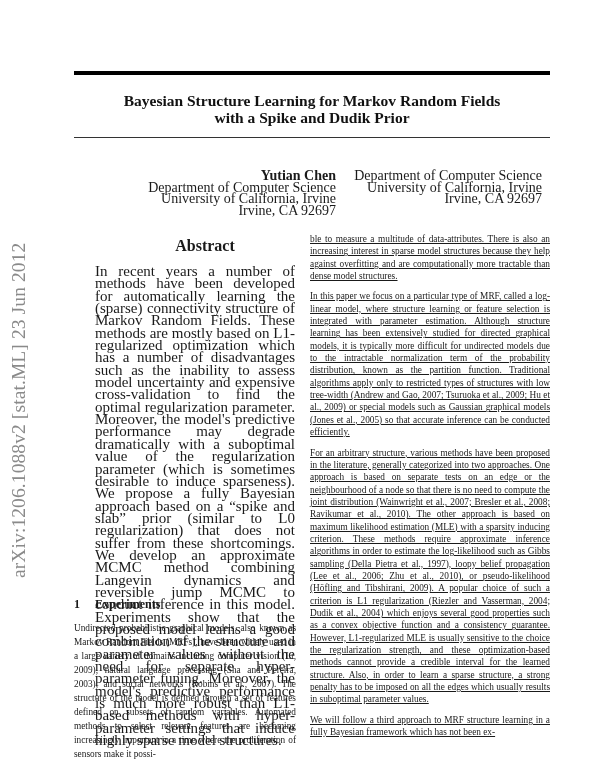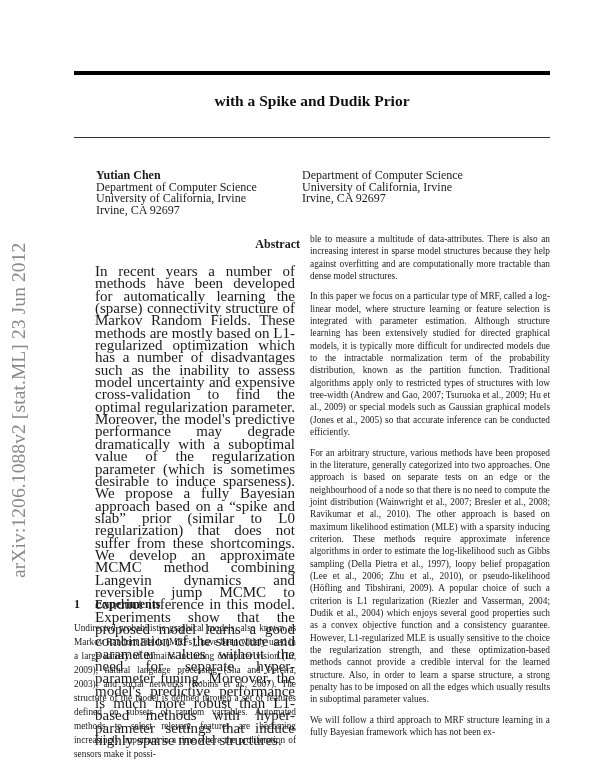--- a/index.html
+++ b/index.html
@@ -12,51 +12,52 @@
       transform-origin: 0 0; transform: rotate(-90deg);
       font-family: "Liberation Serif", serif; font-size: 19.5px; color: #8a8a8a;
       white-space: nowrap; letter-spacing: 0.1px;
     }
     .rule-top { position: absolute; left: 74px; top: 71px; width: 476px; height: 4px; background: #000; }
     .rule-bottom { position: absolute; left: 74px; top: 137px; width: 476px; height: 1px; background: #333; }
     .title {
       position: absolute; left: 74px; top: 92px; width: 476px; text-align: center;
       font-weight: bold; font-size: 15.5px; line-height: 17px; color: #111;
     }
-    .author { position: absolute; top: 170px; width: 240px; text-align: left; font-size: 12px; line-height: 11.5px; font-family: Liberation Serif, serif; }
+    .author { position: absolute; top: 170px; width: 240px; text-align: right; font-size: 14px; line-height: 11.5px; font-family: Liberation Serif, serif; }
     .author.a1 { left: 96px; }
     .author.a2 { left: 302px; }
     .author .name { font-weight: bold; }
     .abstract-title {
-      position: absolute; left: 110px; top: 237px; width: 190px; text-align: right;
-      font-weight: bold; font-size: 12px;
+      position: absolute; left: 110px; top: 237px; width: 190px; text-align: center;
+      font-weight: bold; font-size: 16px;
     }
     .abstract-body {
       position: absolute; left: 95px; top: 265px; width: 200px;
       font-size: 15px; line-height: 12.35px; text-align: justify; hyphens: auto;
     }
     .sec-head {
       position: absolute; left: 74px; top: 597px; font-weight: bold; font-size: 12px;
     }
     .sec-head .num { display: inline-block; width: 18px; }
     .intro-left {
       position: absolute; left: 74px; top: 621px; width: 222px;
       font-size: 9.3px; line-height: 14px; text-align: justify;
     }
     .right-col { position: absolute; left: 310px; top: 233px; width: 240px; font-size: 9.3px; line-height: 12.35px; text-align: justify; }
-    .right-col p { margin: 0 0 8px 0; }
+    .right-col p { margin: 0 0 8px 0; text-decoration: underline; }
     p { margin: 0; }
   </style>
 </head>
 <body>
 
 <div class="arxiv-stamp">arXiv:1206.1088v2  [stat.ML]  23 Jun 2012</div>
 
 <div class="rule-top"></div>
 <div class="title">
+  <div>Bayesian Structure Learning for Markov Random Fields</div>
   <div>with a Spike and Dudik Prior</div>
 </div>
 <div class="rule-bottom"></div>
 
 <div class="author a1">
   <div class="name">Yutian Chen</div>
   <div>Department of Computer Science</div>
   <div>University of California, Irvine</div>
   <div>Irvine, CA 92697</div>
 </div>

